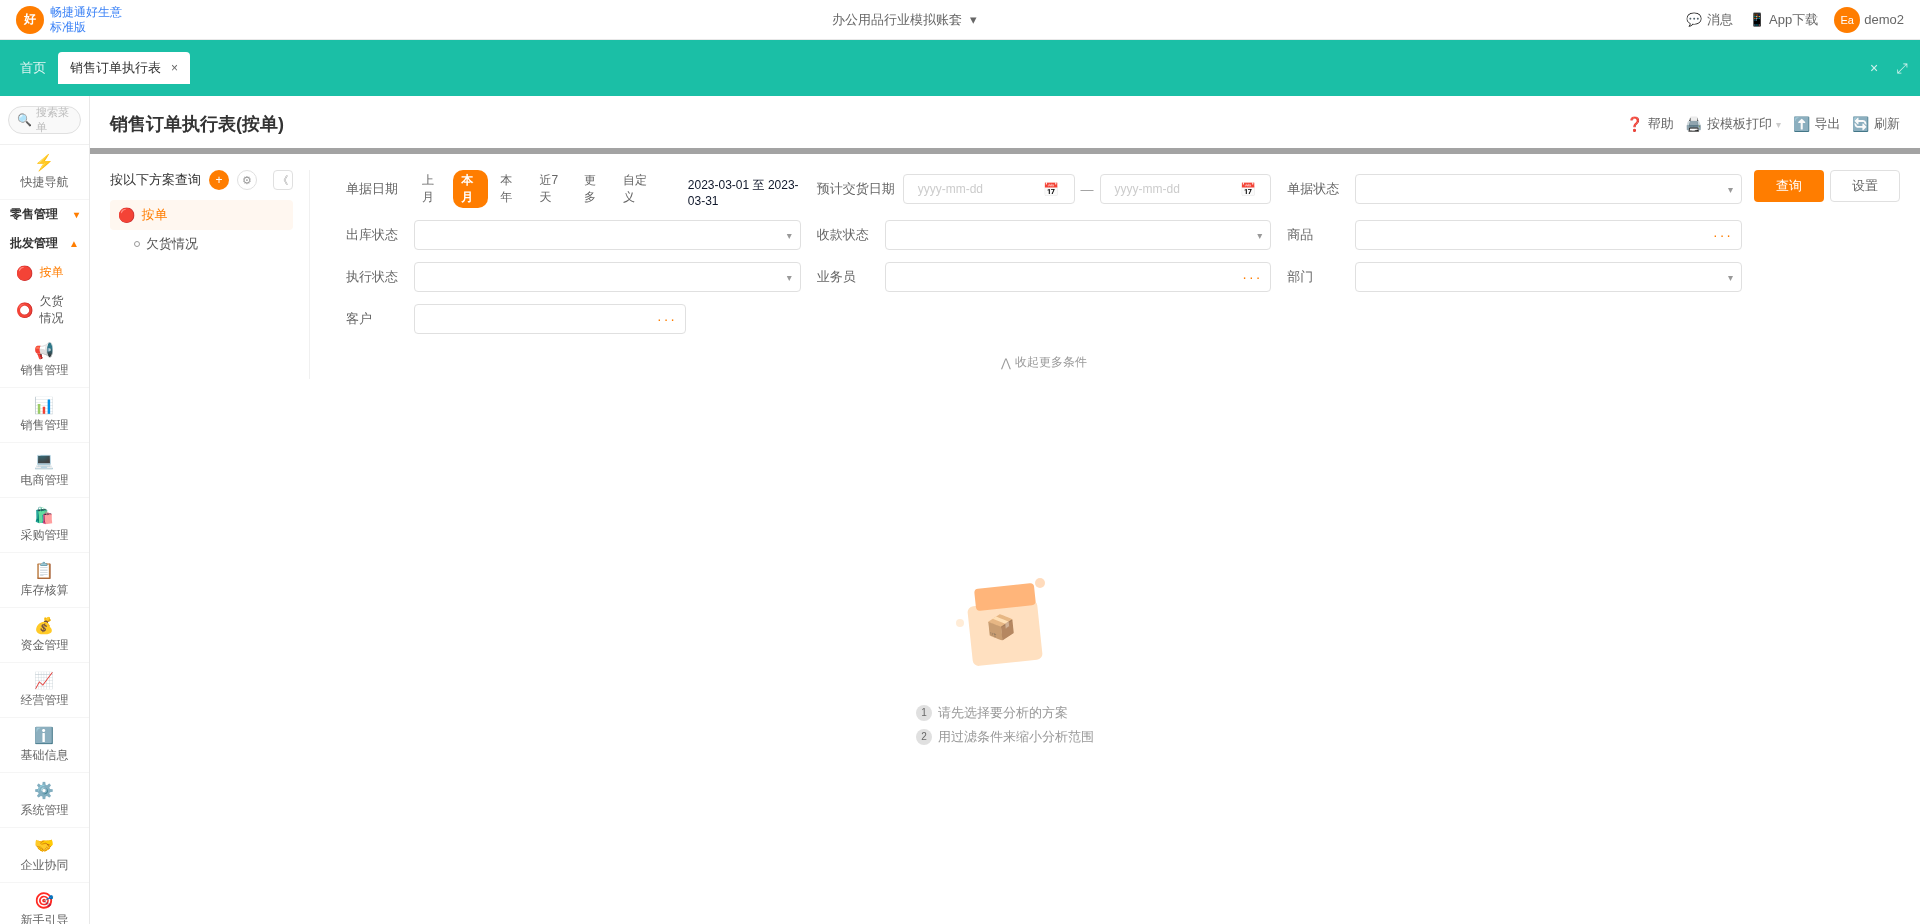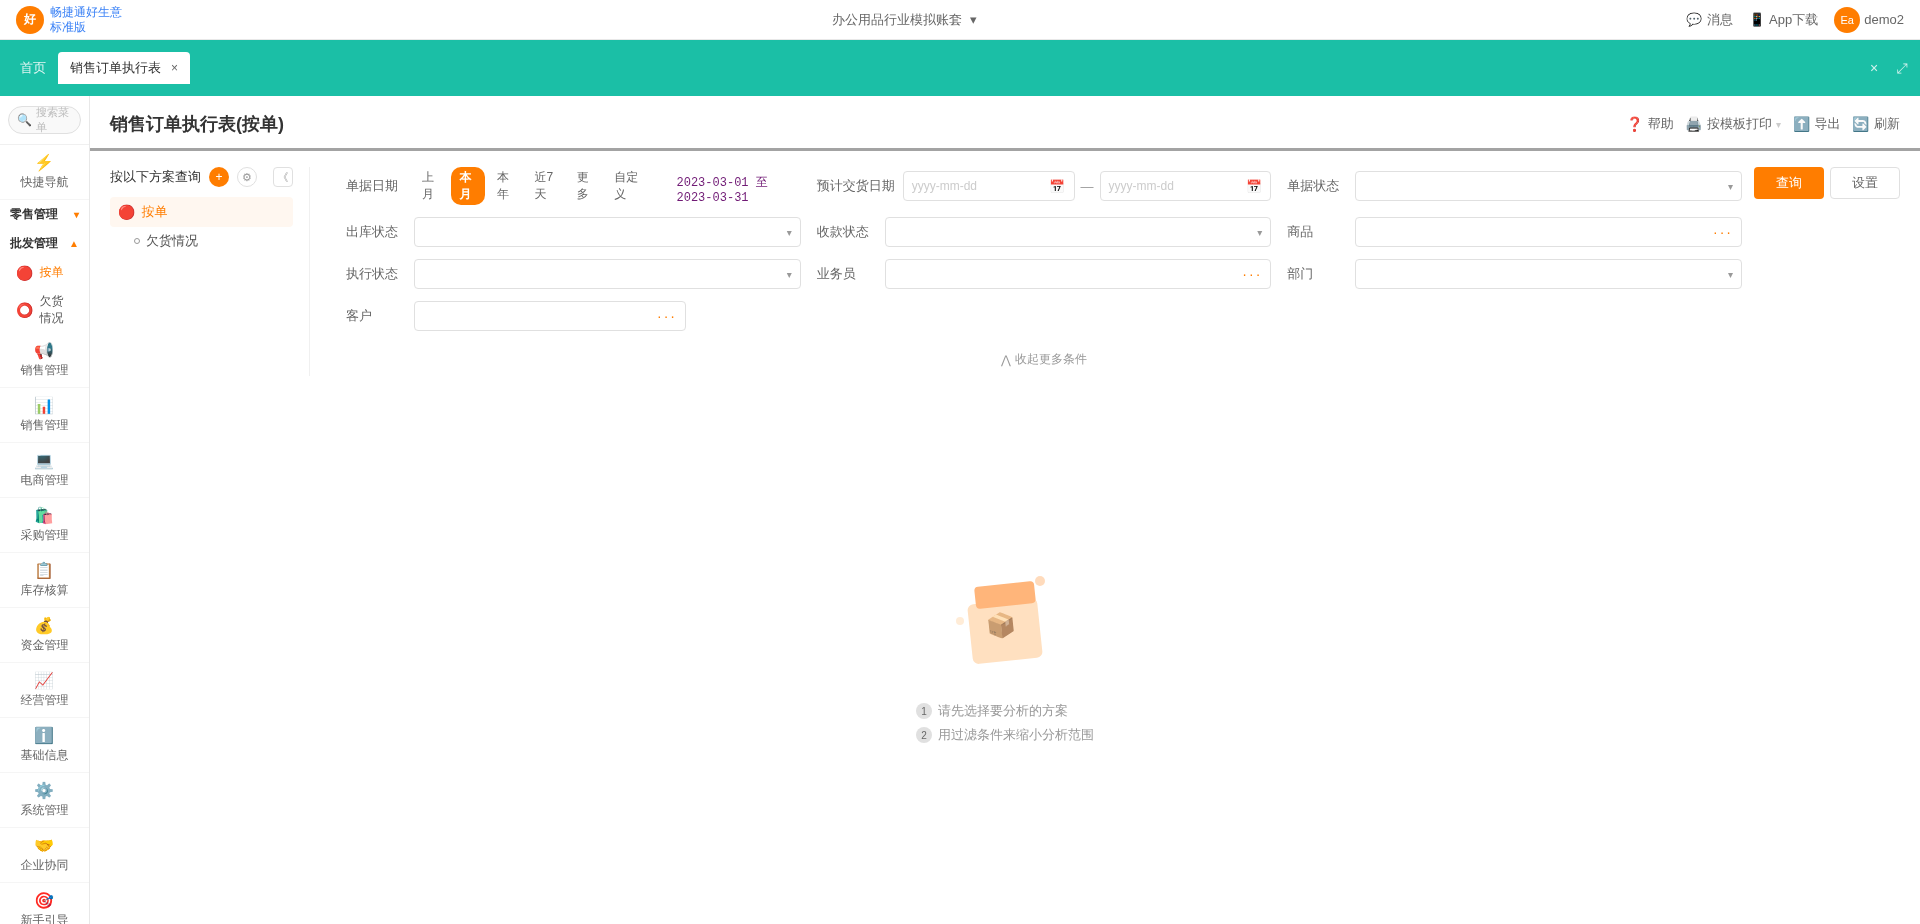--- a/index.html
+++ b/index.html
@@ -127,21 +127,21 @@
       overflow: auto;
       background: #f5f5f5;
       display: flex;
       flex-direction: column;
     }
 
     
     .page-header {
       background: #fff;
       padding: 16px 20px 12px;
-      border-bottom: 3px solid #a3a3a3;
+      border-bottom: 6px solid #a3a3a3;
       display: flex;
       align-items: center;
       justify-content: space-between;
     }
     .page-title { font-size: 18px; font-weight: bold; color: #333; }
     .page-actions { display: flex; align-items: center; gap: 12px; }
     .page-action-btn {
       display: flex;
       align-items: center;
       gap: 4px;
@@ -270,21 +270,21 @@
       color: #666;
       cursor: pointer;
       border-radius: 2px;
     }
     .date-tab.active {
       background: #ff7d00;
       color: white;
       border-radius: 10px;
       font-weight: bold;
     }
-    .date-range-text { font-size: 12px; color: #701a75; margin-left: 24px; font-family: Liberation Mono, monospace; }
+    .date-range-text { font-size: 12px; color: #0f172a; margin-left: 24px; }
 
     .filter-input {
       flex: 1;
       height: 30px;
       border: 1px solid #e0e0e0;
       border-radius: 4px;
       padding: 0 8px;
       font-size: 13px;
       color: #333;
       background: #fff;
@@ -300,21 +300,21 @@
       display: flex;
       align-items: center;
       gap: 6px;
       flex: 1;
     }
     .date-input {
       flex: 1;
       height: 30px;
       border: 1px solid #e0e0e0;
       border-radius: 4px;
-      padding: 0 8px;
+      padding: 0 14px;
       font-size: 12px;
       color: #ccc;
       background: #fff;
       display: flex;
       align-items: center;
       justify-content: space-between;
     }
     .date-input .cal-icon { color: #ff7d00; font-size: 13px; }
     .date-separator { color: #999; }
 

